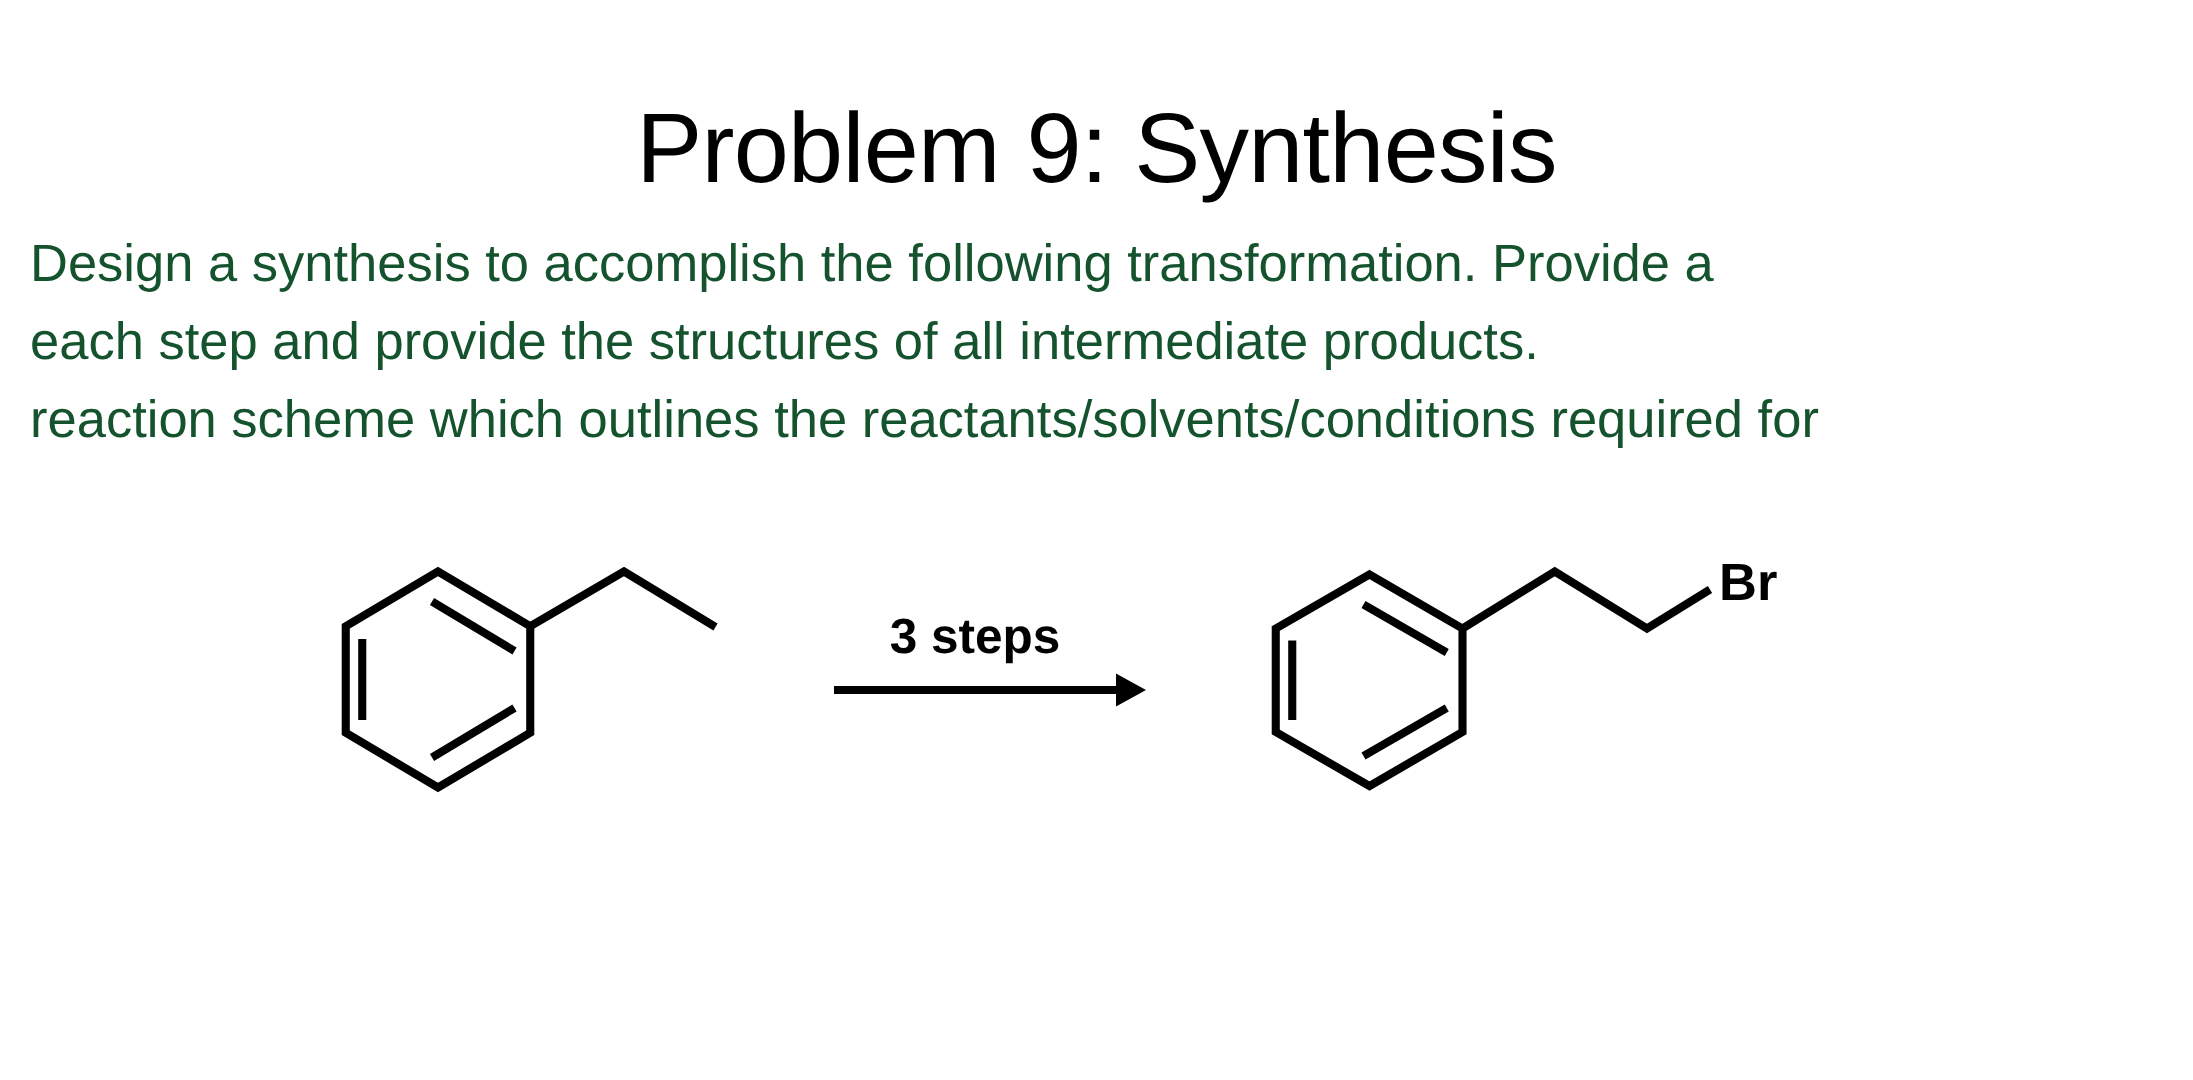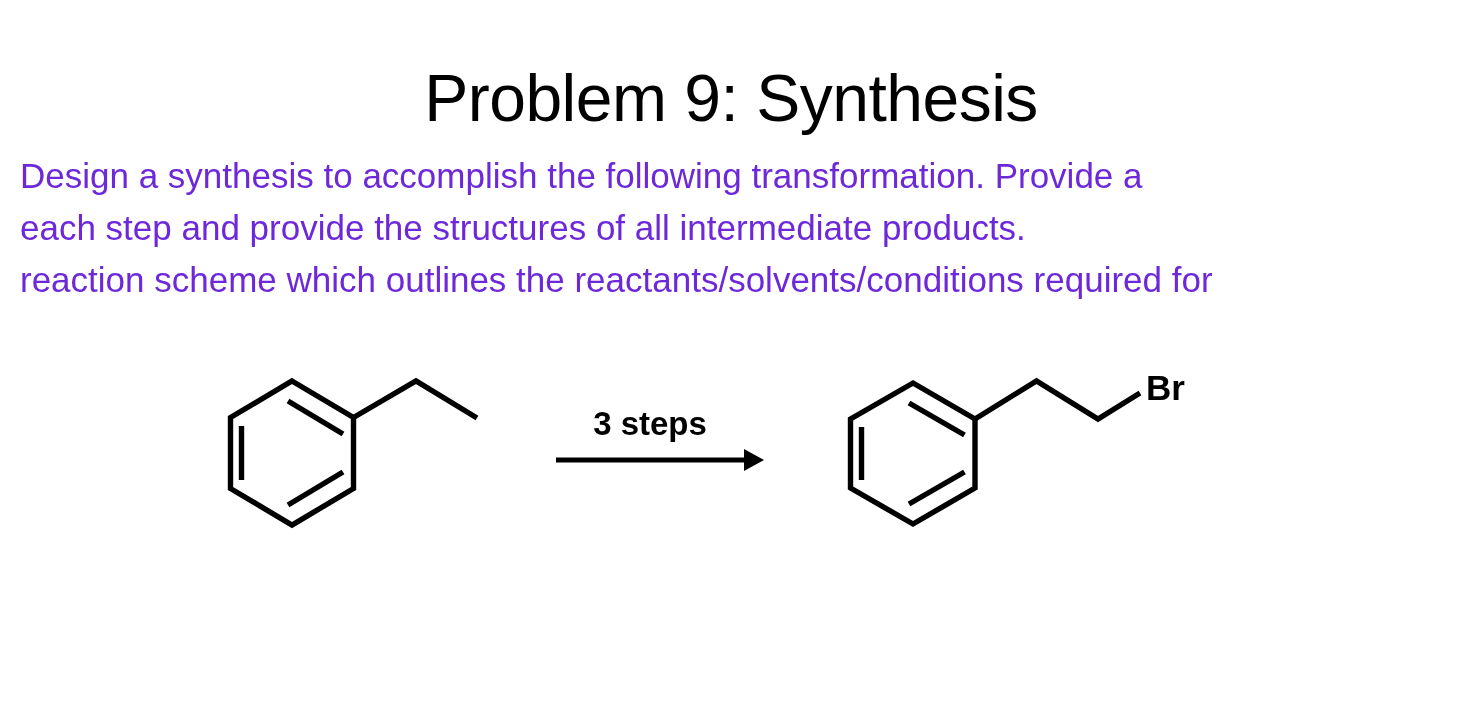--- a/index.html
+++ b/index.html
@@ -36,21 +36,21 @@
     white-space: nowrap;
   }
   .prompt-block {
     position: absolute;
     top: 150px;
     left: 20px;
     width: 1400px;
     font-size: 35px;
     font-weight: 400;
     line-height: 52px;
-    color: #6d28d9;
+    color: #14532d;
   }
   .prompt-line {
     display: block;
     white-space: nowrap;
   }
   .scheme {
     position: absolute;
     top: 330px;
     left: 0;
     width: 1462px;

